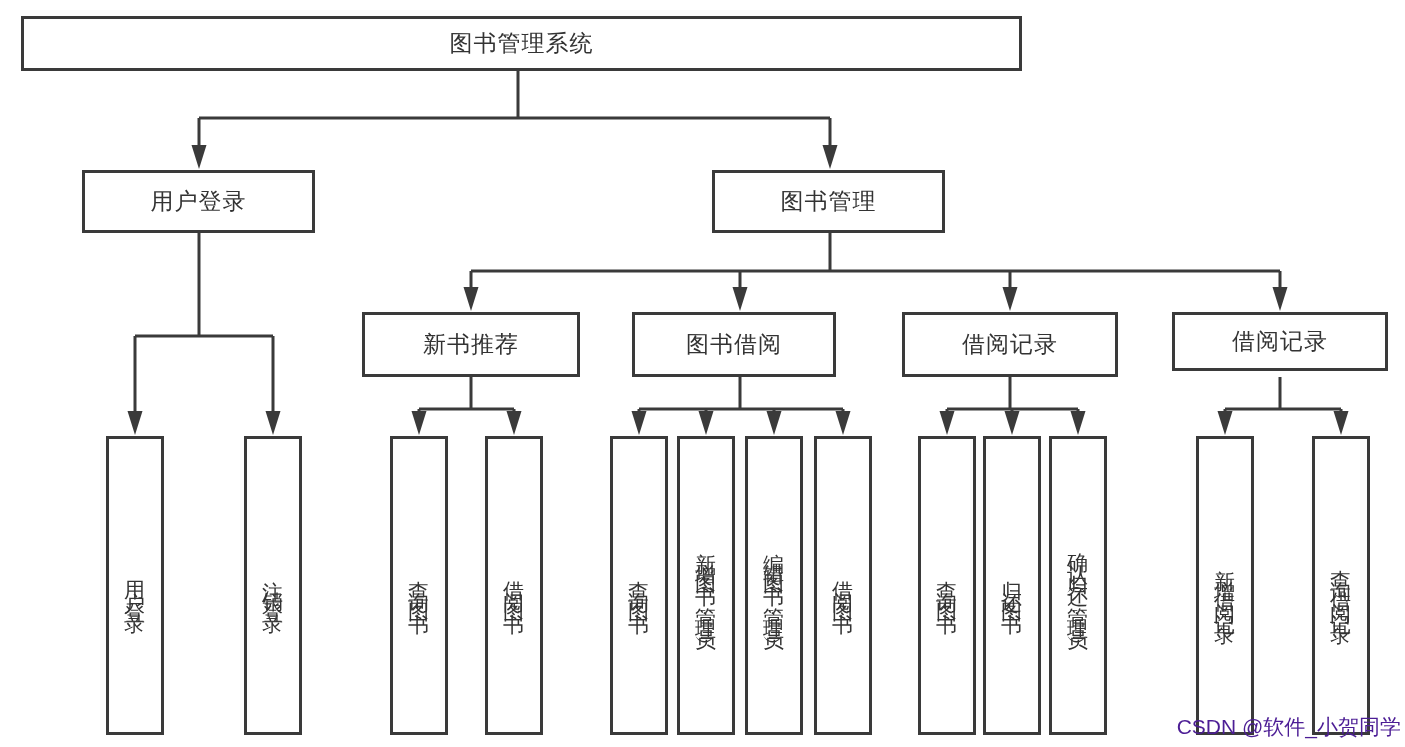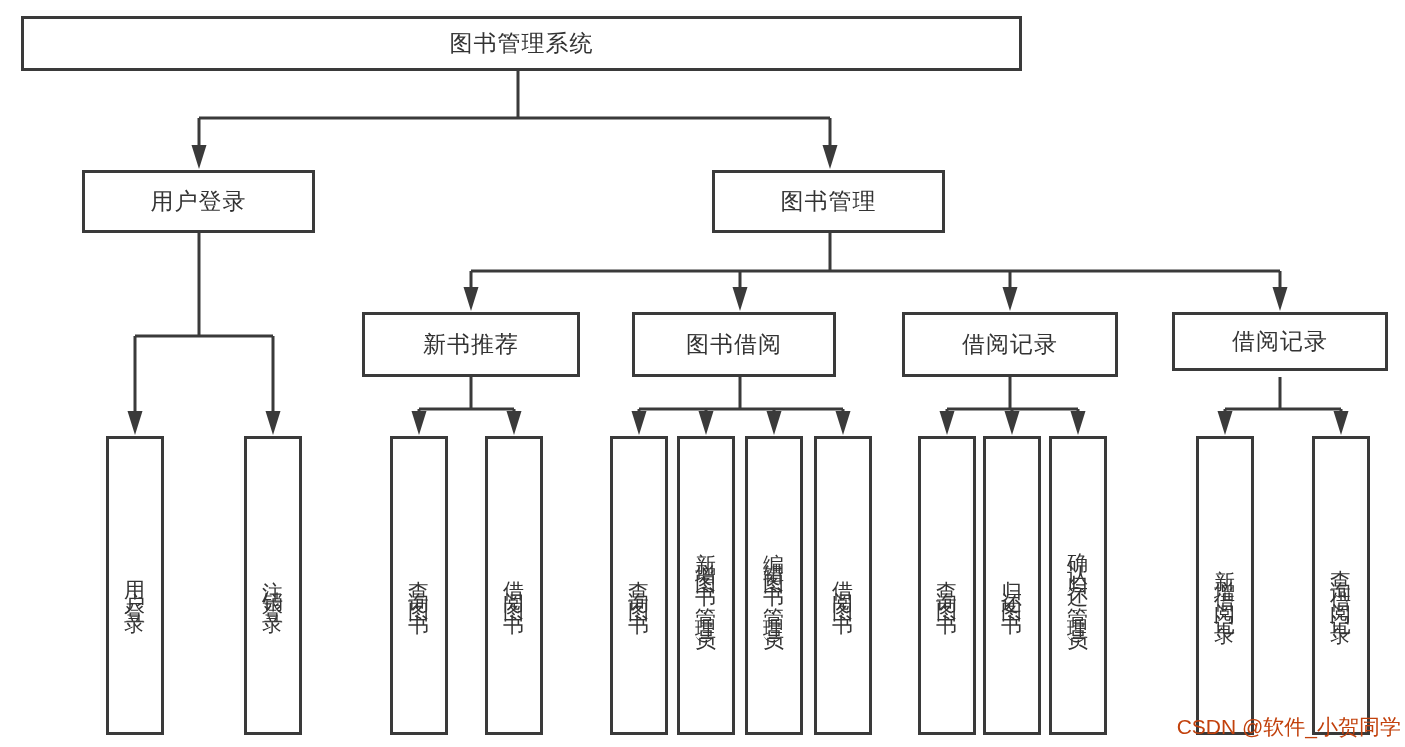--- a/index.html
+++ b/index.html
@@ -28,21 +28,21 @@
     font-size:21px;
     letter-spacing:11px;
     line-height:1;
     text-align:center;
     white-space:nowrap;
   }
   #watermark{
     position:absolute;
     right:4px;bottom:6px;
     font-size:21px;
-    color:#c2410c;
+    color:#4c1d95;
     z-index:5;
     white-space:nowrap;
     margin-top:16px;
   }
 </style>
 </head>
 <body>
 
 <div id="stage">
 

